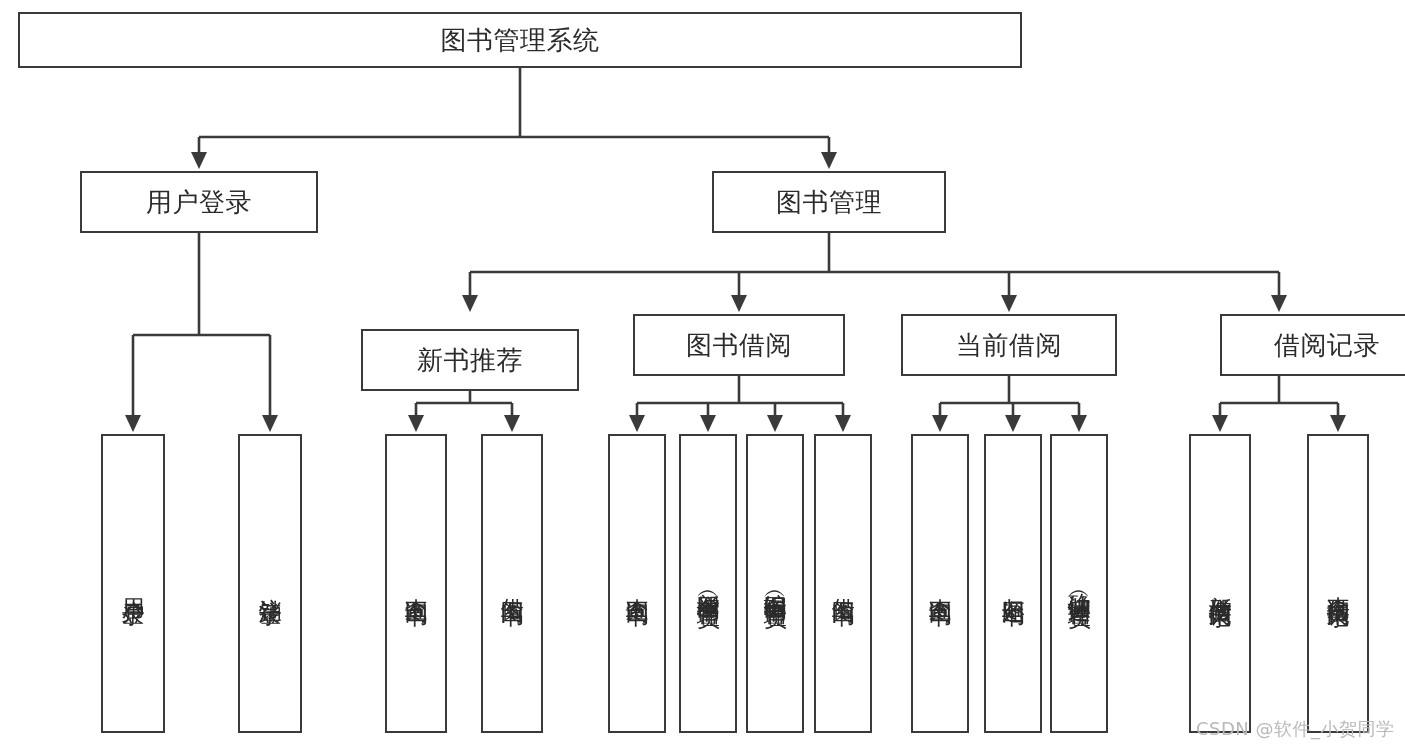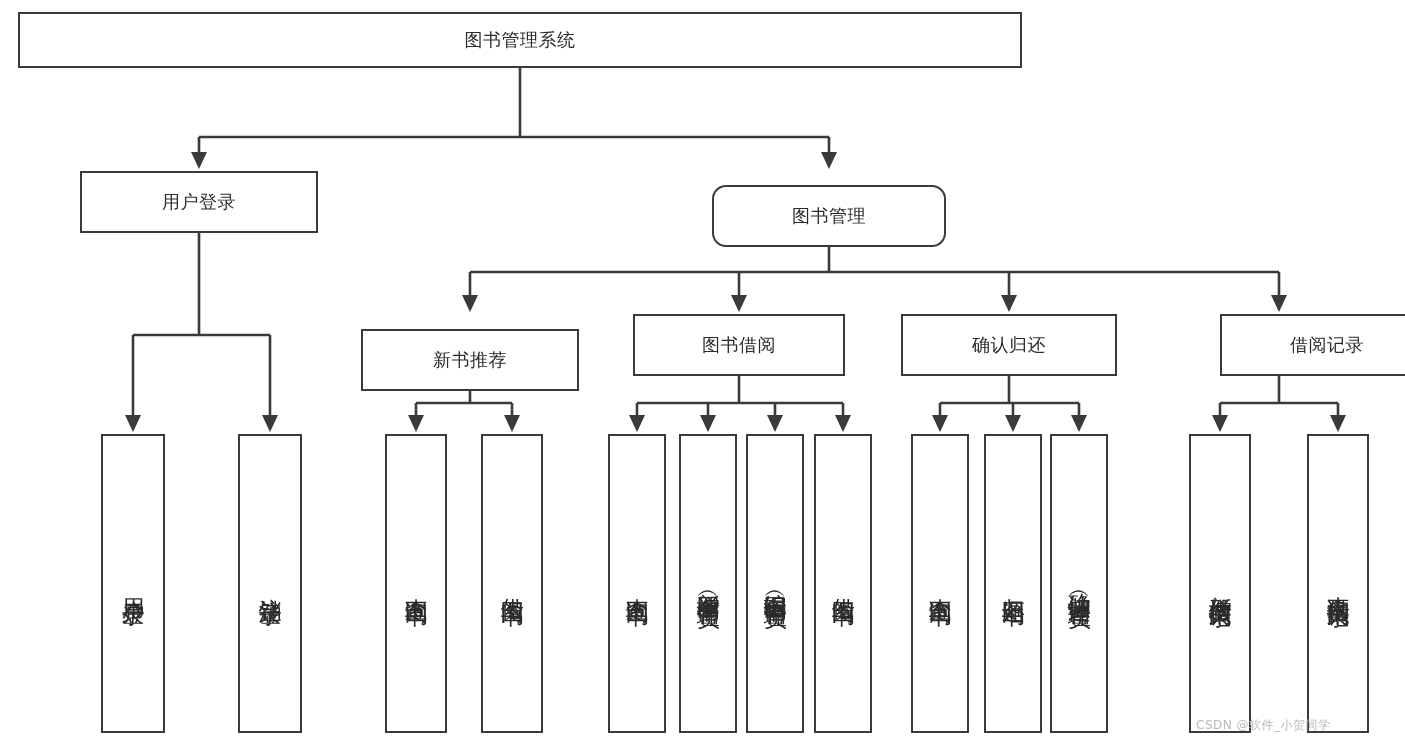--- a/index.html
+++ b/index.html
@@ -30,41 +30,41 @@
     position: absolute;
     box-sizing: border-box;
     border: 2px solid #3a3a3a;
     background: #ffffff;
     display: flex;
     align-items: center;
     justify-content: center;
     color: #2b2b2b;
   }
   .node.horiz {
-    font-size: 18px;
+    font-size: 26px;
     line-height: 1.25;
     letter-spacing: 0.5px;
     white-space: nowrap;
   }
   .node.vert {
     writing-mode: vertical-rl;
     text-orientation: upright;
     font-size: 23px;
     line-height: 1.28;
     letter-spacing: 2px;
     padding: 6px 0;
   }
   .node.vert .vtext {
     writing-mode: vertical-rl;
     text-orientation: upright;
     display: block;
   }
   .watermark {
     position: absolute;
-    font-size: 12px;
+    font-size: 18px;
     color: #b9b9b9;
     white-space: nowrap;
     letter-spacing: 0.5px;
     font-family: "DejaVu Sans", "Liberation Sans", sans-serif;
     text-align: center;
   }
 </style>
 </head>
 <body>
 
@@ -125,32 +125,32 @@
       <polygon points="1330,415 1346,415 1338,432" fill="#3a3a3a"></polygon>
     </svg>
 
   <div class="node horiz" id="node-root" style="left: 18px; top: 12px; width: 1004px; height: 56px;">
     <span>图书管理系统</span>
   </div>
 
   <div class="node horiz" id="node-l2-0" style="left: 80px; top: 171px; width: 238px; height: 62px;">
     <span>用户登录</span>
   </div>
-  <div class="node horiz" id="node-l2-1" style="left: 712px; top: 185px; width: 234px; height: 62px; border-radius: 14px;">
+  <div class="node horiz" id="node-l2-1" style="left: 712px; top: 171px; width: 234px; height: 62px;">
     <span>图书管理</span>
   </div>
 
   <div class="node horiz" id="node-l3-0" style="left: 361px; top: 329px; width: 218px; height: 62px;">
     <span>新书推荐</span>
   </div>
   <div class="node horiz" id="node-l3-1" style="left: 633px; top: 314px; width: 212px; height: 62px; justify-content: center;">
     <span>图书借阅</span>
   </div>
   <div class="node horiz" id="node-l3-2" style="left: 901px; top: 314px; width: 216px; height: 62px;">
-    <span>确认归还</span>
+    <span>当前借阅</span>
   </div>
   <div class="node horiz" id="node-l3-3" style="left: 1172px; top: 314px; width: 214px; height: 62px; margin-left: 48px;">
     <span>借阅记录</span>
   </div>
 
   <div class="node vert" id="node-leaf-0" style="left: 101px; top: 434px; width: 64px; height: 299px;">
     <span class="vtext">用户登录</span>
   </div>
   <div class="node vert" id="node-leaf-1" style="left: 238px; top: 434px; width: 64px; height: 299px;">
     <span class="vtext">注销登录</span>

